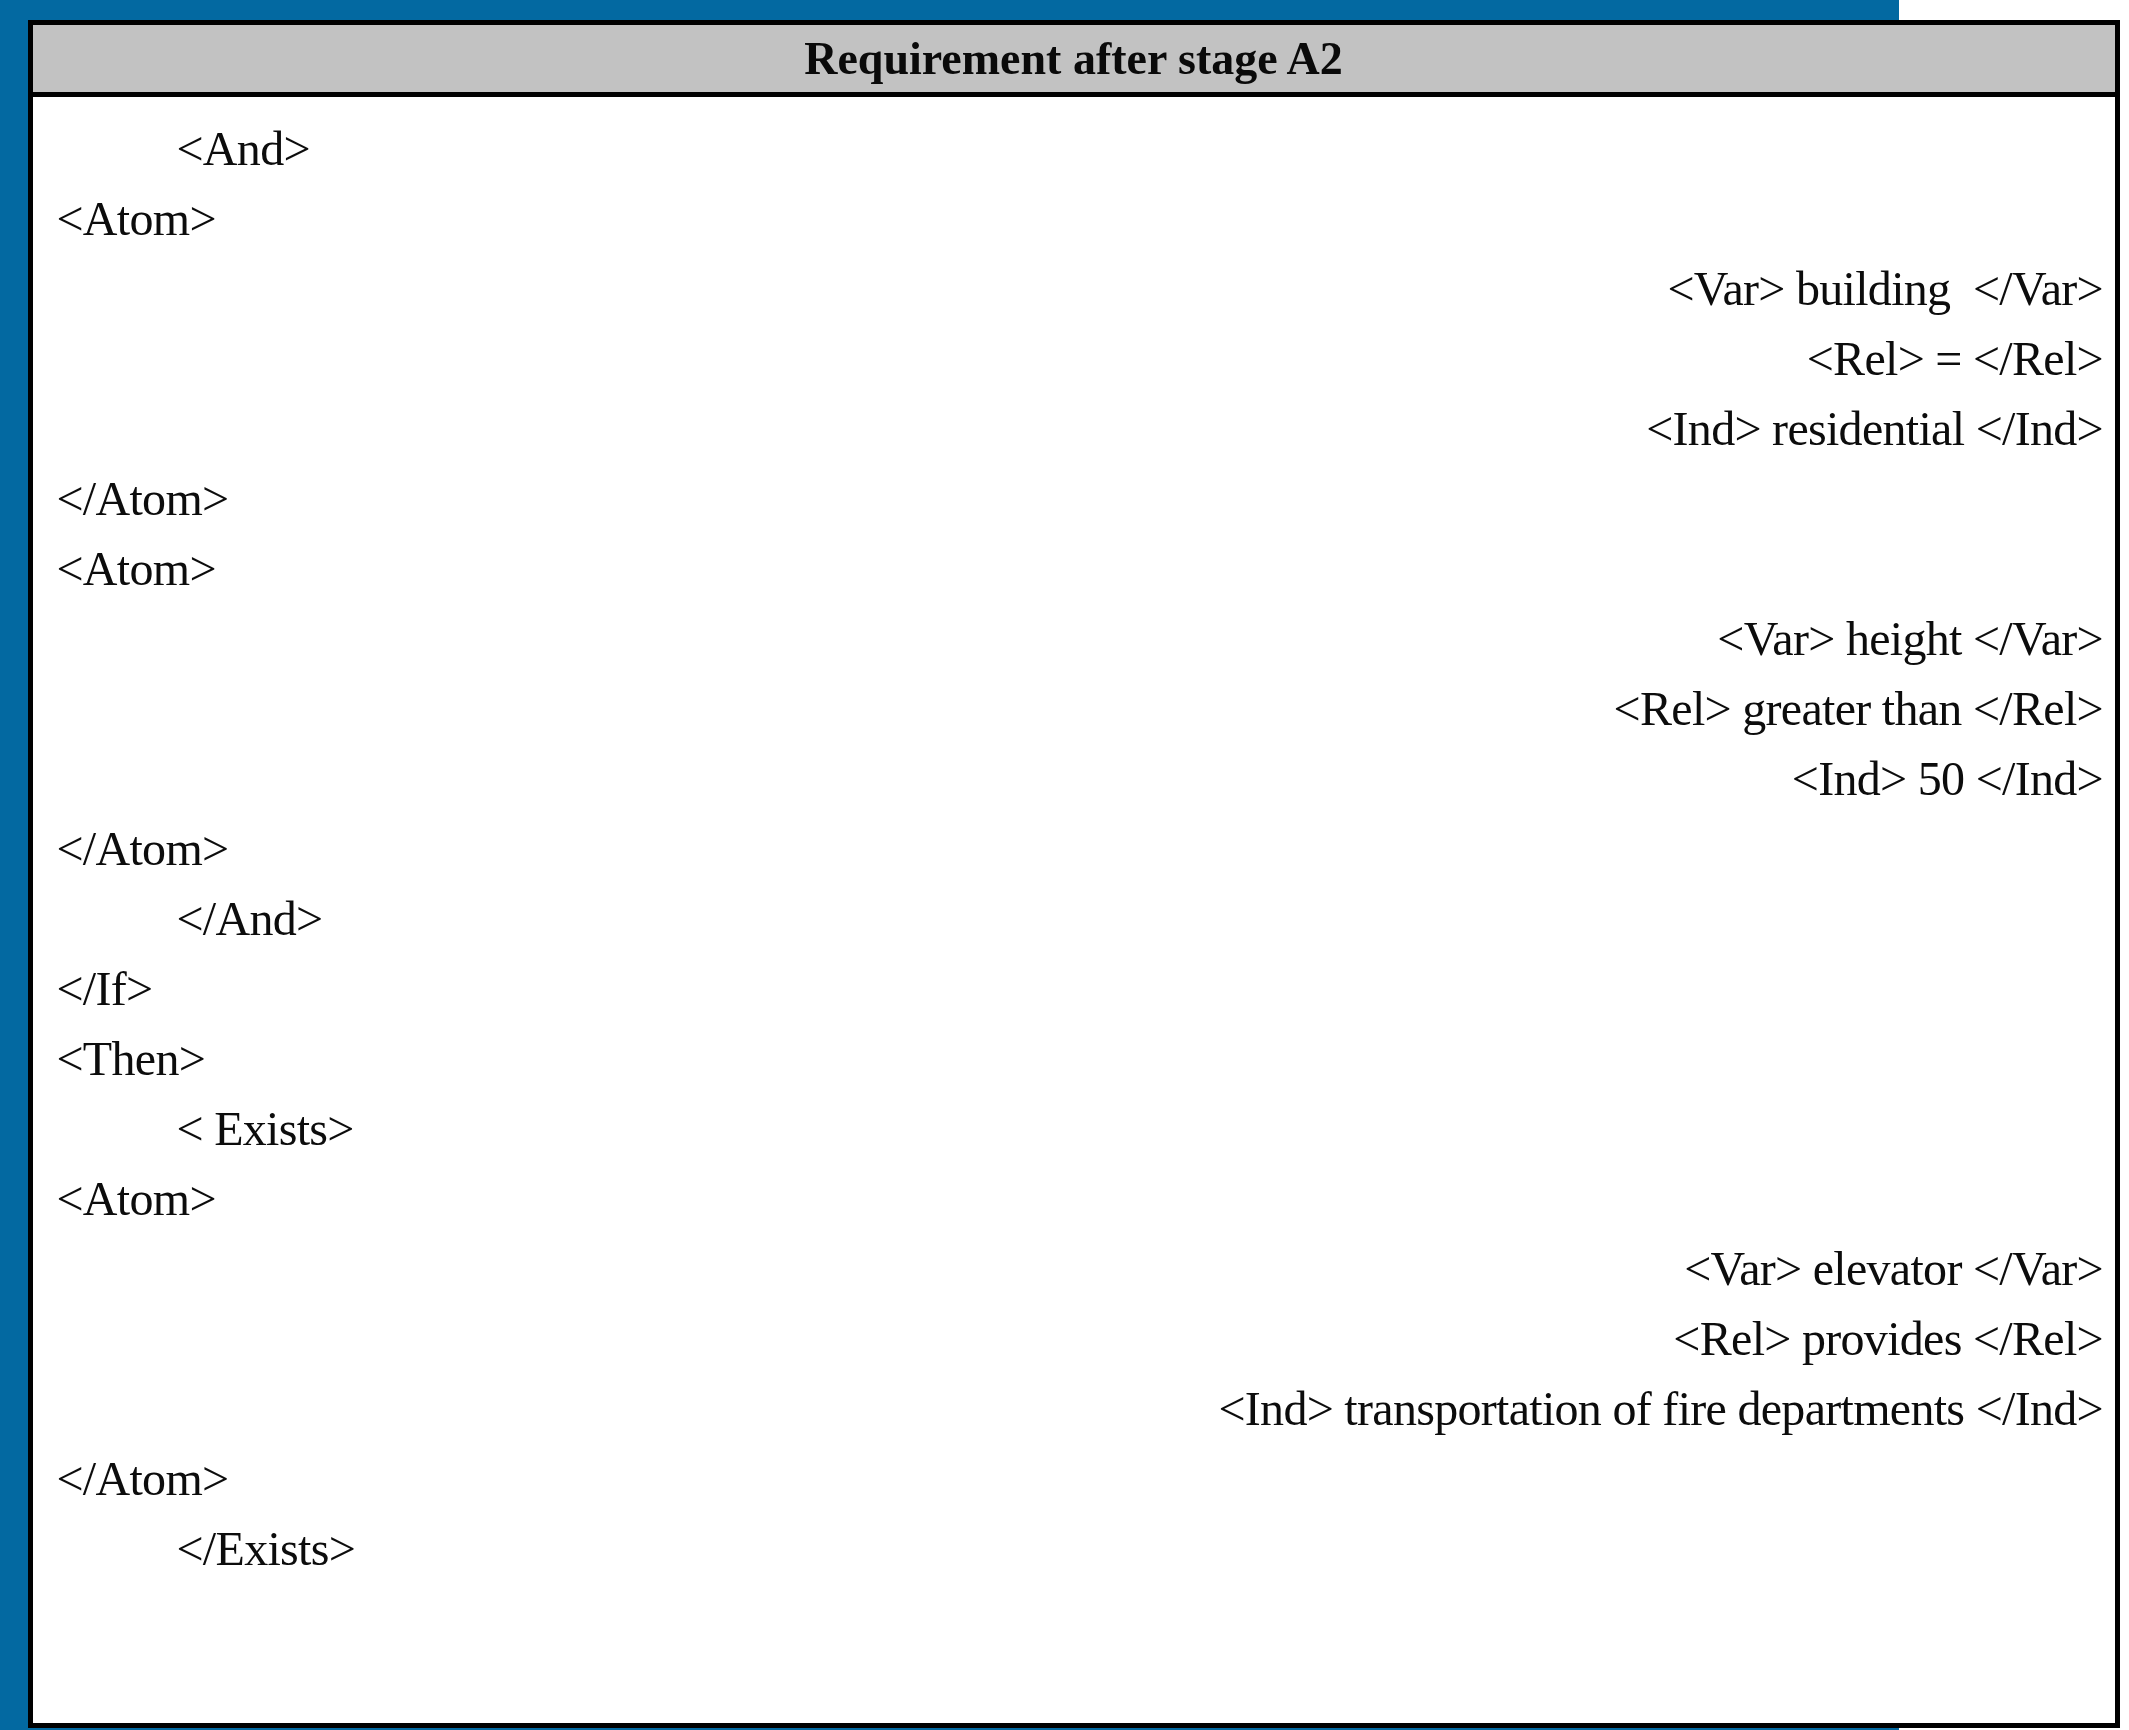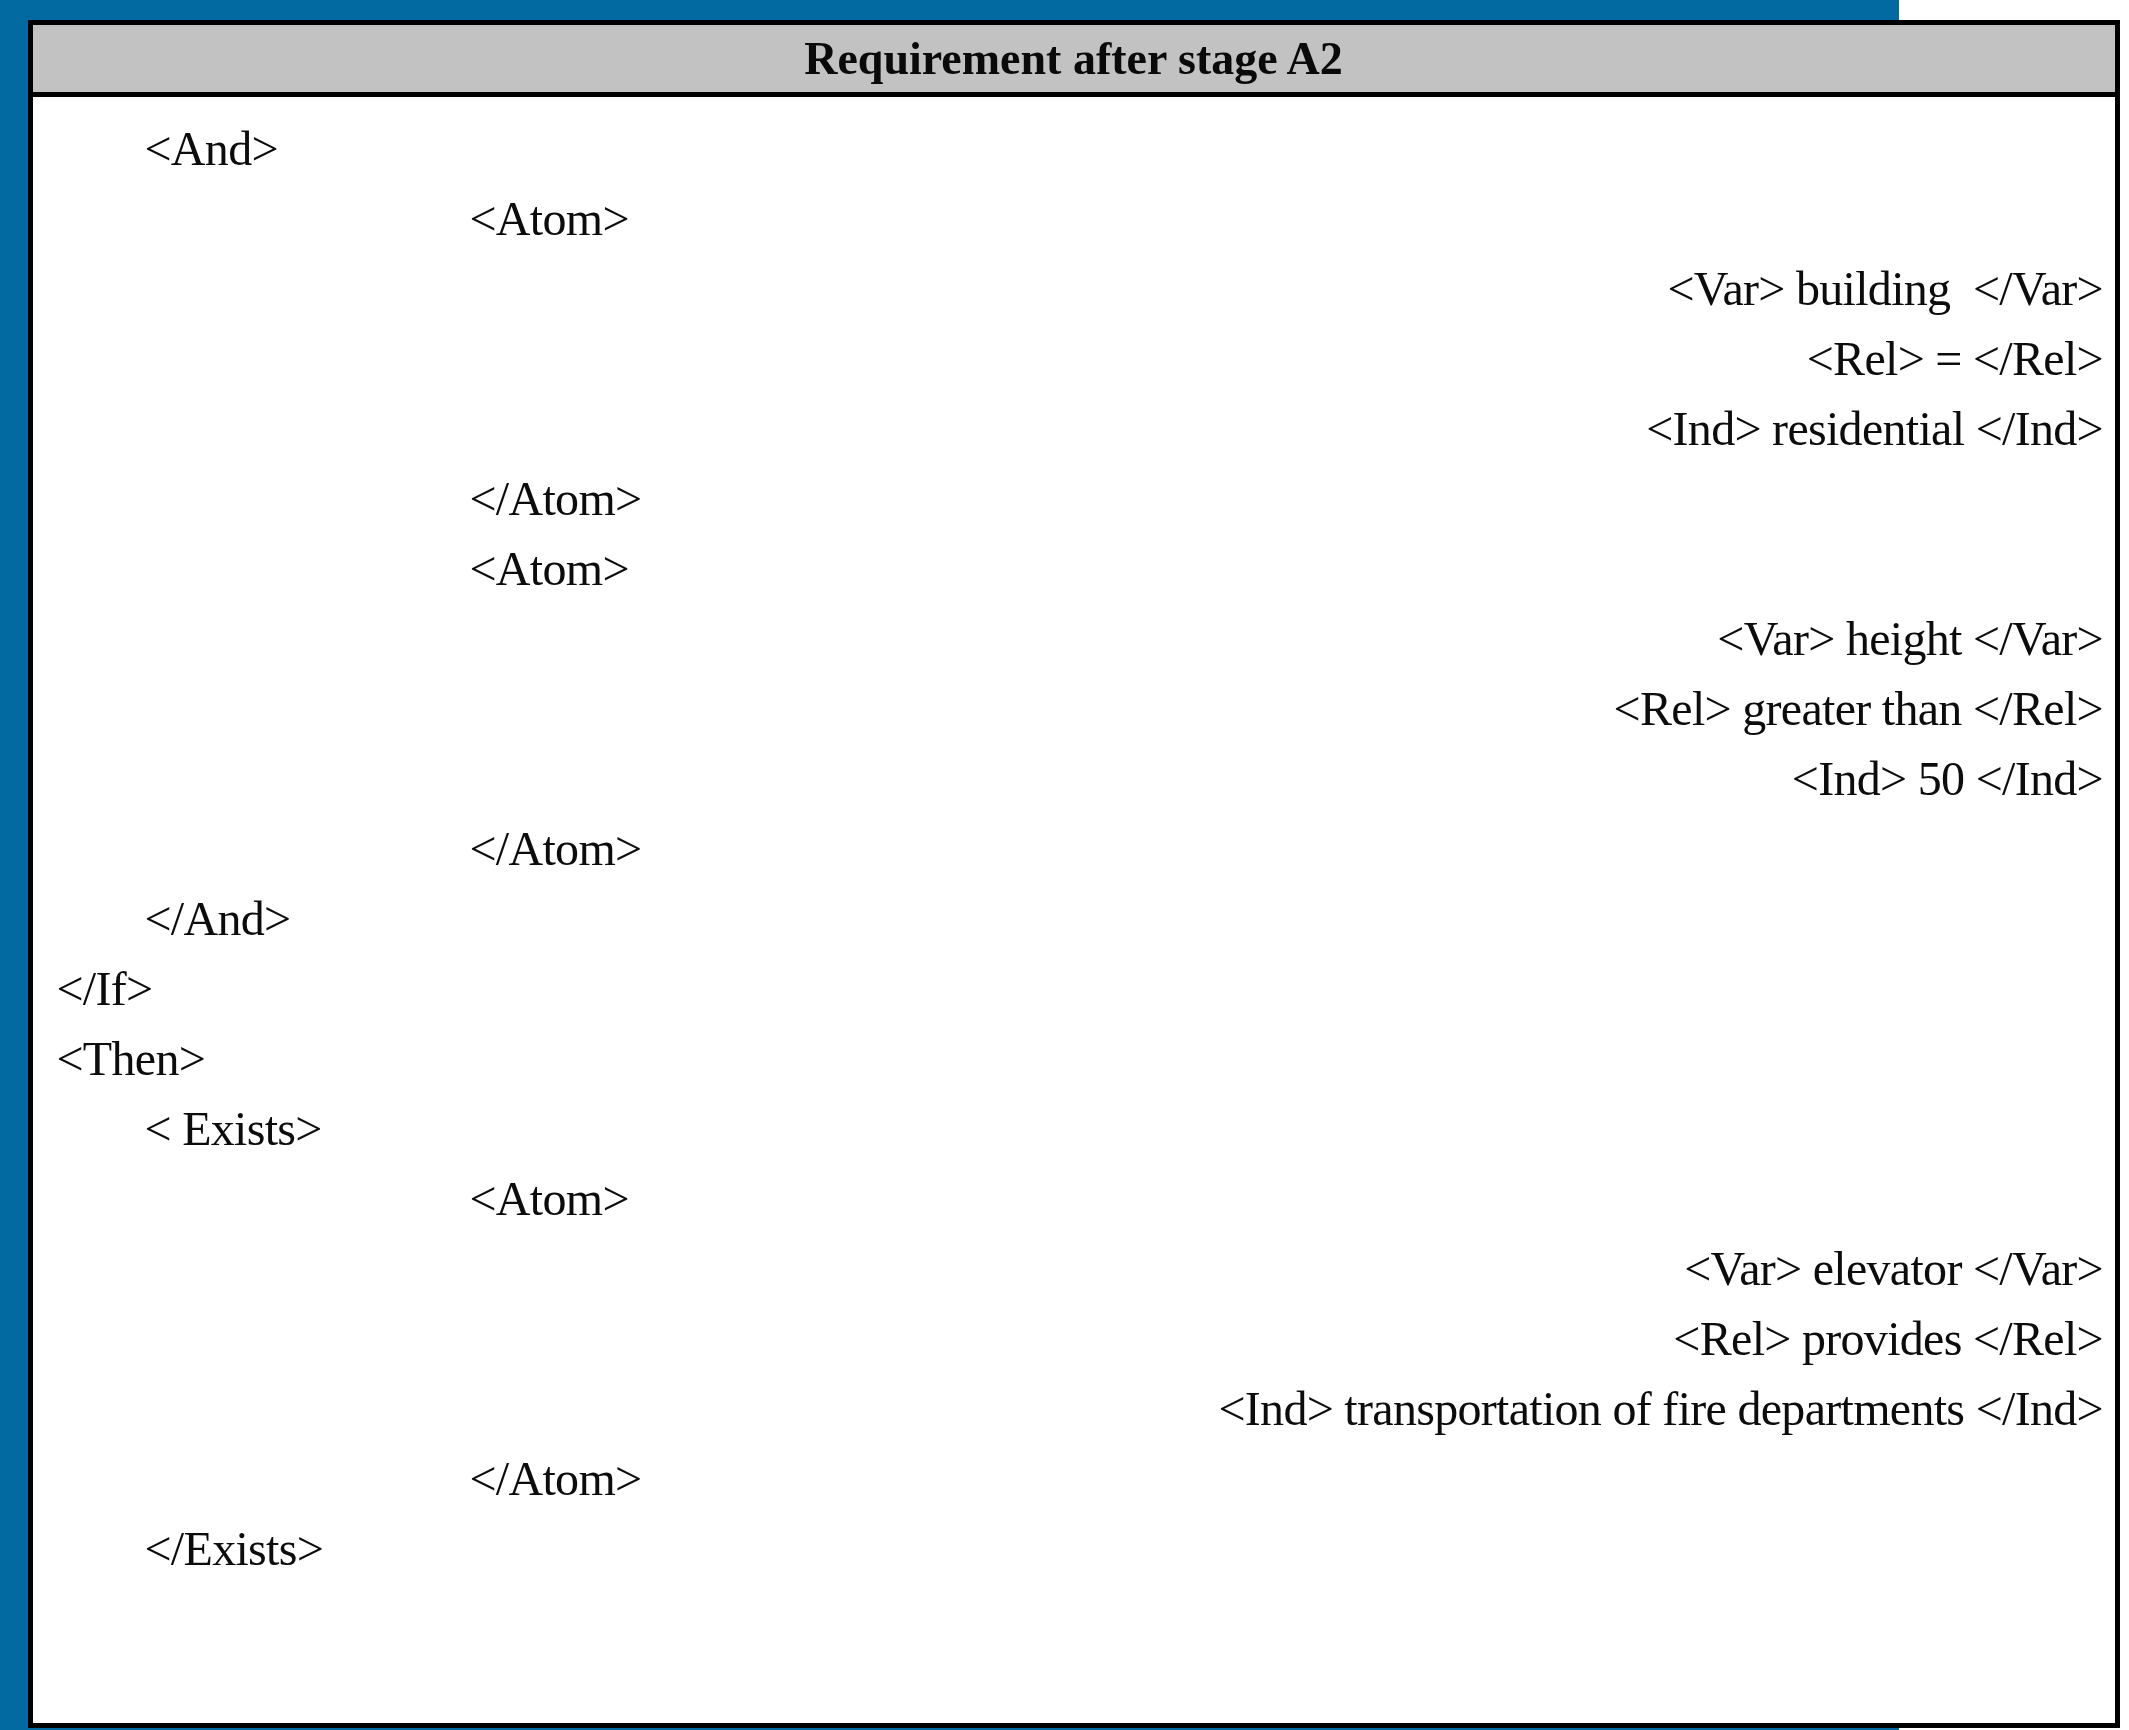--- a/index.html
+++ b/index.html
@@ -47,22 +47,22 @@
   }
   .code-line {
     font-size: 48px;
     line-height: 70px;
     height: 70px;
     white-space: pre;
     letter-spacing: -0.7px;
     color: #0c0c0c;
   }
   .indent-0 { margin-left: 0px; }
-  .indent-1 { margin-left: 88px; }
-  .indent-2 { margin-left: 413px; }
+  .indent-1 { margin-left: 120px; }
+  .indent-2 { }
   .indent-3 { margin-left: 619px; text-align: right; }
 </style>
 </head>
 <body>
 
 <div class="page">
   <div class="figure">
     <div class="figure-header">
       <span class="figure-title">Requirement after stage A2</span>
     </div>

